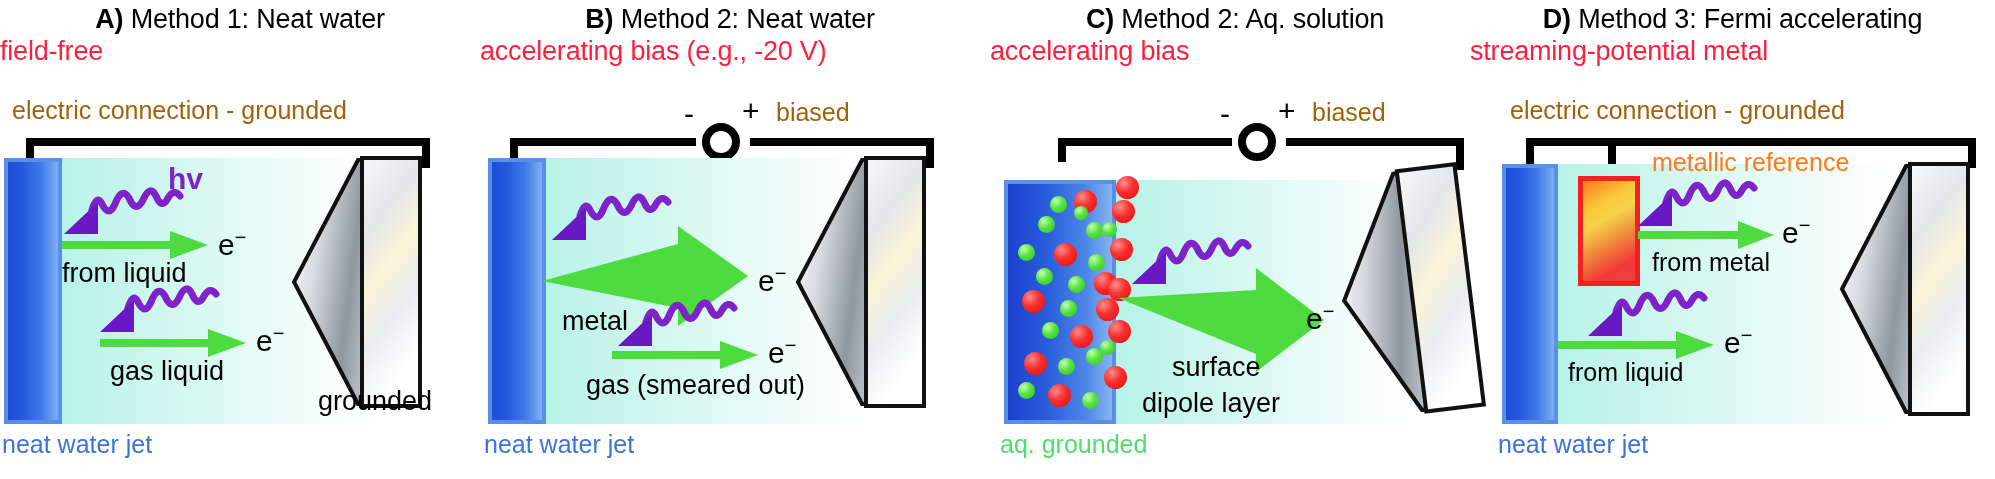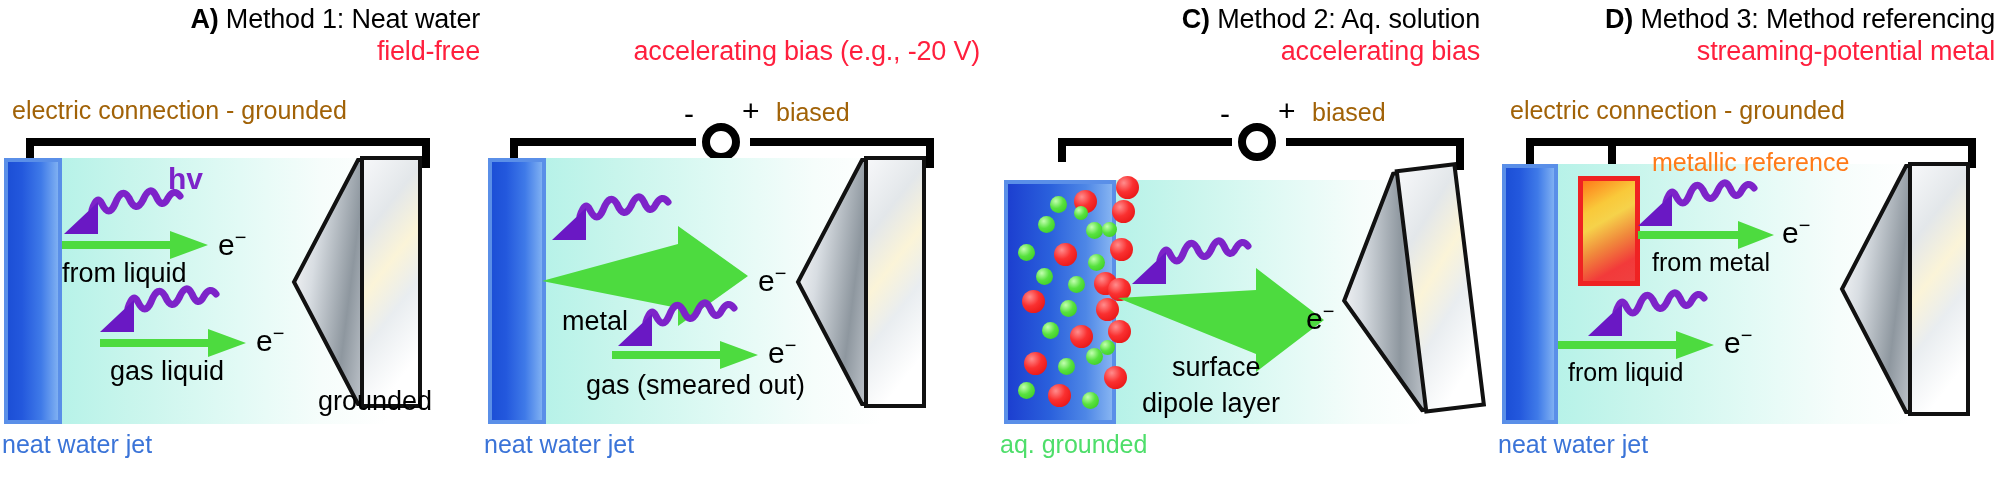--- a/index.html
+++ b/index.html
@@ -6,25 +6,25 @@
   body{width:1995px;height:479px;overflow:hidden;font-family:"Liberation Sans",sans-serif;}
   #stage{position:relative;width:1995px;height:479px;background:#fff;}
 
   .panel{position:absolute;top:0;height:479px;}
   .panel-a{left:0;width:480px;}
   .panel-b{left:480px;width:500px;}
   .panel-c{left:990px;width:490px;}
   .panel-d{left:1470px;width:525px;}
 
   
-  .title-row{position:absolute;left:0;top:4px;width:100%;text-align:right;
+  .title-row{position:absolute;left:0;top:4px;width:100%;text-align:center;
              font-size:27px;color:#000;white-space:nowrap;letter-spacing:-0.2px;}
   .panel-letter{font-weight:bold;}
   .title-main{font-weight:normal;}
-  .subtitle{position:absolute;left:0;top:36px;width:100%;text-align:right;
+  .subtitle{position:absolute;left:0;top:36px;width:100%;text-align:left;
             font-size:27px;color:#ff1f3d;white-space:nowrap;letter-spacing:-0.2px;}
 
   
   .circuit-label{position:absolute;font-size:25px;color:#a16207;white-space:nowrap;}
 
   
   .wire-h{position:absolute;background:#000;height:8px;}
   .wire-v{position:absolute;background:#000;width:8px;}
   .battery{position:absolute;width:38px;height:38px;border:8px solid #000;
            border-radius:50%;background:#fff;box-sizing:border-box;}
@@ -124,20 +124,24 @@
     </svg>
 
     <svg style="left:100px;top:326px;width:150px;height:34px;" viewBox="0 0 150 34">
       <polygon points="0,13 108,13 108,3 146,17 108,31 108,21 0,21" fill="#4ddb3f"></polygon>
     </svg>
     <div class="elabel" style="left:256px;top:322px;">e<sup>−</sup></div>
     <div class="lbl" style="left:110px;top:356px;">gas liquid</div>
   </div>
 
   <div class="panel panel-b">
+    <div class="title-row" style="top:4px;">
+      <span class="panel-letter">B)</span>
+      <span class="title-main">Method 2: Neat water</span>
+    </div>
     <div class="subtitle">accelerating bias (e.g., -20 V)</div>
 
     <div class="wire-h" style="left:30px;top:138px;width:186px;"></div>
     <div class="wire-h" style="left:270px;top:138px;width:184px;"></div>
     <div class="wire-v" style="left:30px;top:138px;height:24px;"></div>
     <div class="wire-v" style="left:446px;top:138px;height:30px;"></div>
     <div class="battery" style="left:222px;top:123px;"></div>
     <div class="sign" style="left:204px;top:99px;">-</div>
     <div class="sign" style="left:262px;top:96px;">+</div>
     <div class="circuit-label" style="left:296px;top:98px;">biased</div>
@@ -279,21 +283,21 @@
     </svg>
     <div class="elabel" style="left:316px;top:300px;">e<sup>−</sup></div>
 
     <div class="lbl" style="left:182px;top:352px;">surface</div>
     <div class="lbl" style="left:152px;top:388px;">dipole layer</div>
   </div>
 
   <div class="panel panel-d">
     <div class="title-row" style="top:4px;">
       <span class="panel-letter">D)</span>
-      <span class="title-main">Method 3: Method referencing</span>
+      <span class="title-main">Method 3: Fermi accelerating</span>
     </div>
     <div class="subtitle">streaming-potential metal</div>
 
     <div class="circuit-label" style="left:40px;top:96px;">electric connection - grounded</div>
 
     <div class="wire-h" style="left:56px;top:138px;width:450px;"></div>
     <div class="wire-v" style="left:56px;top:138px;height:30px;"></div>
     <div class="wire-v" style="left:138px;top:138px;height:42px;"></div>
     <div class="wire-v" style="left:498px;top:138px;height:30px;"></div>
 

